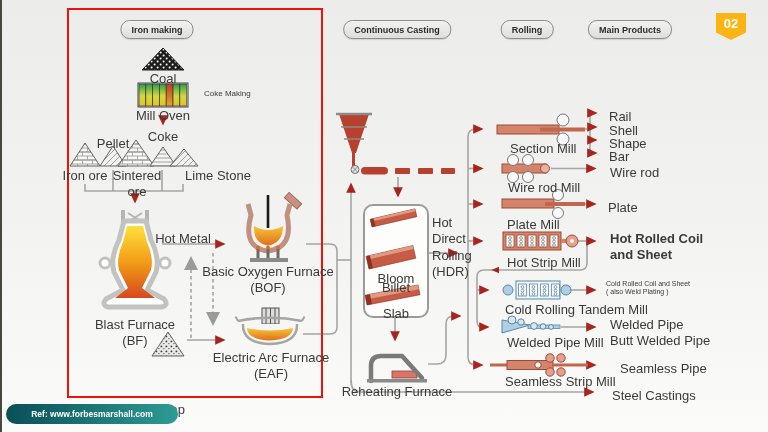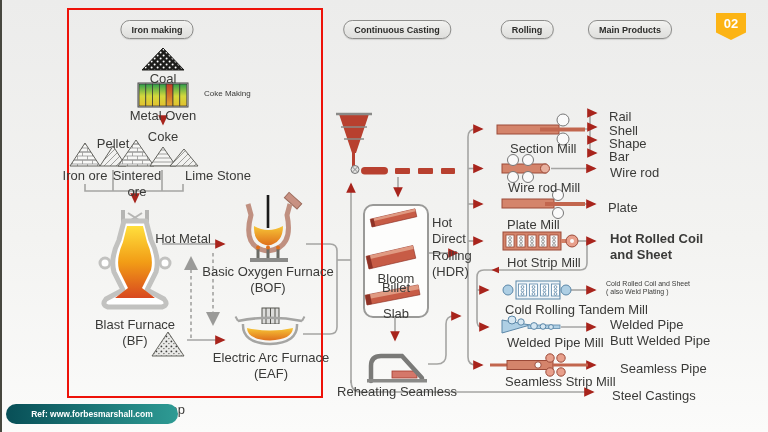--- a/index.html
+++ b/index.html
@@ -335,21 +335,21 @@
   <div class="redbox"></div>
 
   <div class="pill" style="left:157px;top:20px;">Iron making</div>
   <div class="pill" style="left:397px;top:20px;">Continuous Casting</div>
   <div class="pill" style="left:527px;top:20px;">Rolling</div>
   <div class="pill" style="left:630px;top:20px;">Main Products</div>
   <div class="badge">02</div>
 
   <div class="lbl ctr" style="left:163px;top:71px;">Coal</div>
   <div class="lbl" style="left:204px;top:89px;font-size:8px;">Coke Making</div>
-  <div class="lbl ctr" style="left:163px;top:108px;">Metal Oven</div>
+  <div class="lbl ctr" style="left:163px;top:108px;">Mill Oven</div>
   <div class="lbl ctr" style="left:163px;top:129px;">Coke</div>
   <div class="lbl ctr" style="left:113px;top:136px;">Pellet</div>
   <div class="lbl ctr" style="left:85px;top:168px;">Iron ore</div>
   <div class="lbl ctr" style="left:137px;top:168px;">
     <div>Sintered</div>
     <div>ore</div>
   </div>
   <div class="lbl ctr" style="left:182px;top:168px;margin-left:36px;">Lime Stone</div>
   <div class="lbl ctr" style="left:135px;top:317px;">
     <div>Blast Furnace</div>
@@ -369,21 +369,21 @@
 
   <div class="lbl ctr" style="left:396px;top:232px;margin-top:48px;">Billet</div>
   <div class="lbl ctr" style="left:396px;top:271px;">Bloom</div>
   <div class="lbl ctr" style="left:396px;top:306px;">Slab</div>
   <div class="lbl" style="left:432px;top:215px;line-height:1.25;">
     <div>Hot</div>
     <div>Direct</div>
     <div>Rolling</div>
     <div>(HDR)</div>
   </div>
-  <div class="lbl ctr" style="left:397px;top:384px;">Reheating Seamless</div>
+  <div class="lbl ctr" style="left:397px;top:384px;">Reheating Furnace</div>
 
   <div class="lbl" style="left:510px;top:141px;">Section Mill</div>
   <div class="lbl" style="left:508px;top:180px;">Wire rod Mill</div>
   <div class="lbl" style="left:507px;top:217px;">Plate Mill</div>
   <div class="lbl" style="left:507px;top:255px;">Hot Strip Mill</div>
   <div class="lbl" style="left:505px;top:302px;">Cold Rolling Tandem Mill</div>
   <div class="lbl" style="left:507px;top:335px;">Welded Pipe Mill</div>
   <div class="lbl" style="left:505px;top:374px;">Seamless Strip Mill</div>
 
   <div class="lbl" style="left:609px;top:109px;">Rail</div>

